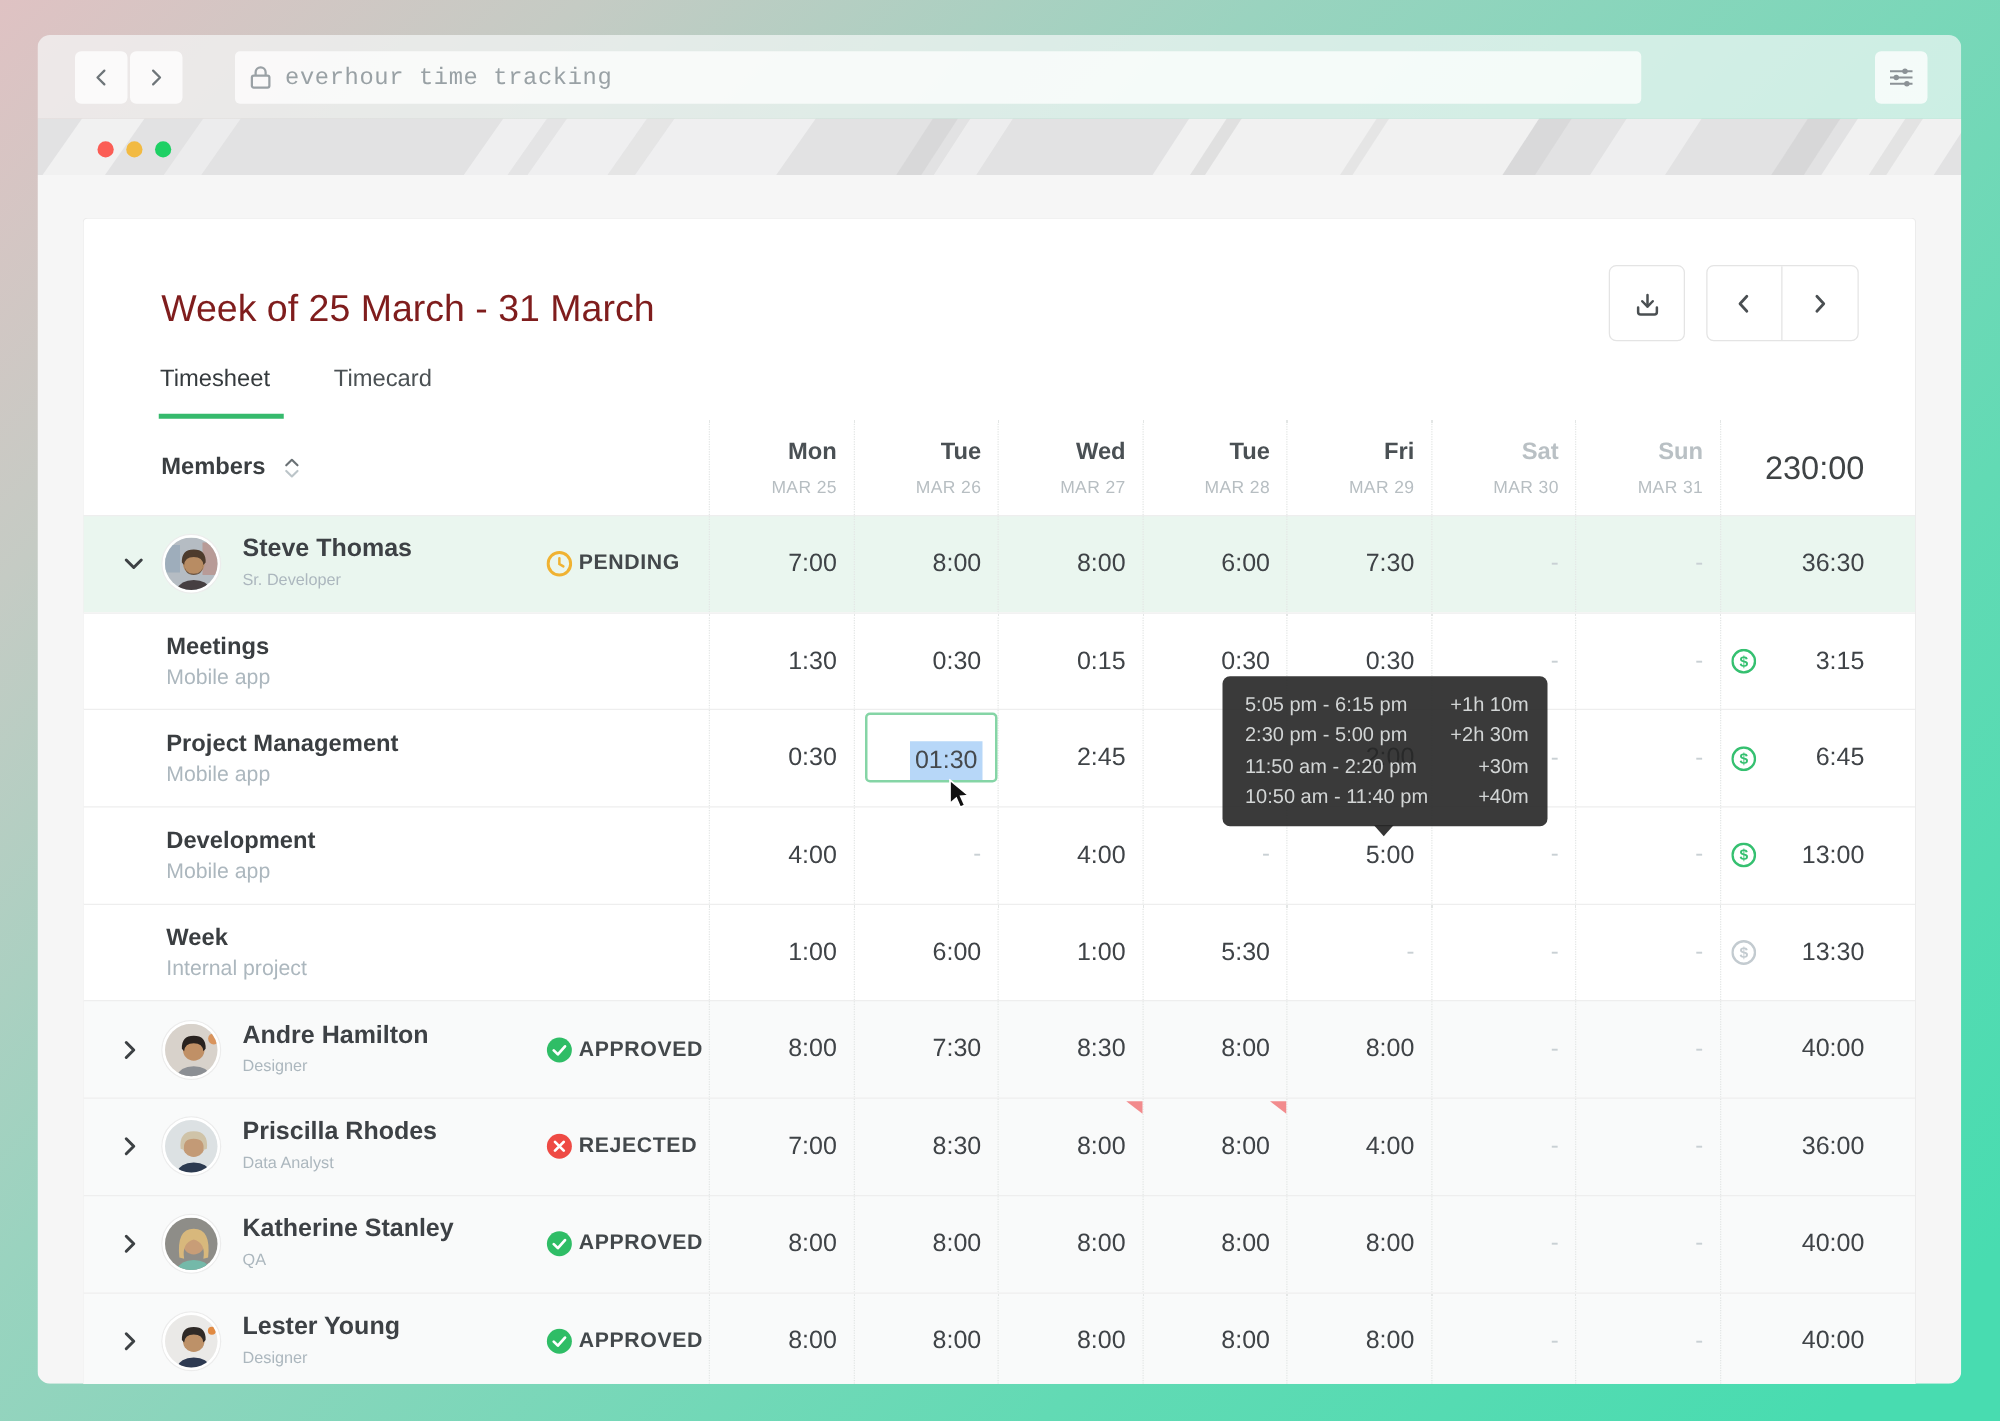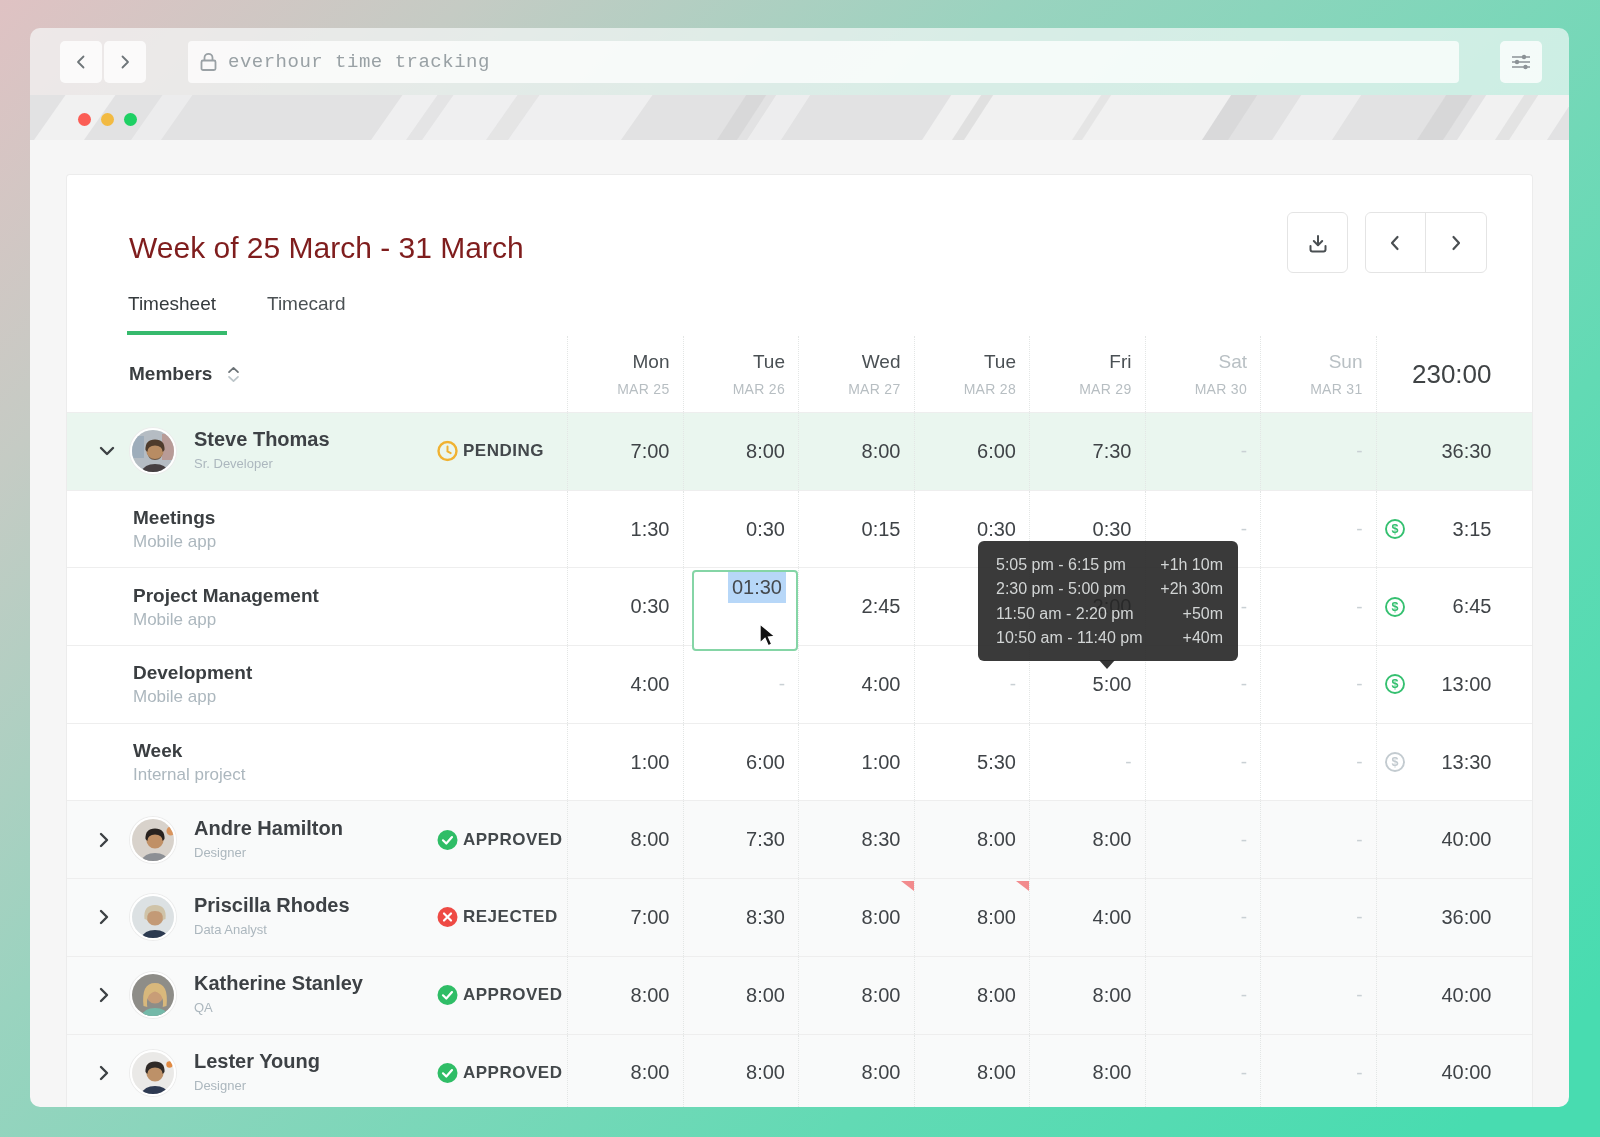--- a/index.html
+++ b/index.html
@@ -2,21 +2,21 @@
 <html><head>
 <meta charset="utf-8">
 <style>
 *{margin:0;padding:0;box-sizing:border-box}
 html,body{width:1600px;height:1137px;overflow:hidden}
 body{font-family:"Liberation Sans",sans-serif;background:linear-gradient(135deg,#dfc2c3 0%,#c5cbc4 17%,#9ad3bf 37%,#62dab4 72%,#48dcb0 95%)}
 .window{position:absolute;left:30px;top:28px;width:1539px;height:1079px;border-radius:10px;overflow:hidden}
 .topbar{position:relative;height:67px;background:rgba(246,249,249,.68)}
 .navbtn{position:absolute;top:13px;width:42px;height:42px;background:rgba(255,255,255,.78);border-radius:5px;display:flex;align-items:center;justify-content:center}
 .nb1{left:30px}.nb2{left:74px}
-.urlbar{position:absolute;left:158px;top:13px;width:1271px;height:42px;background:rgba(255,255,255,.74);border-radius:4px;display:flex;align-items:center;padding-left:10px}
+.urlbar{position:absolute;left:158px;top:13px;width:1125px;height:42px;background:rgba(255,255,255,.74);border-radius:4px;display:flex;align-items:center;padding-left:10px}
 .urltext{font-family:"Liberation Mono",monospace;font-size:19px;color:#99a1a5;margin-left:9px;letter-spacing:.5px}
 .setbtn{position:absolute;right:27px;top:13px;width:42px;height:42px;background:rgba(255,255,255,.78);border-radius:5px;display:flex;align-items:center;justify-content:center}
 .strip{position:relative;height:45px;background:#e2e2e3;overflow:hidden}
 .dot{position:absolute;top:18px;width:13px;height:13px;border-radius:50%}
 .streak{position:absolute;top:-10px;height:70px}
 .content{position:relative;height:967px;background:#f6f6f6}
 .card{position:absolute;left:36px;top:34px;width:1467px;height:934px;background:#fff;border:1px solid #ececec;border-bottom:none;border-radius:4px 4px 0 0}
 .title{position:absolute;left:62px;top:56px;font-size:30px;font-weight:400;color:#7f1d1d}
 .tab1{position:absolute;left:61px;top:118px;font-size:19px;font-weight:400;color:#353a3d}
 .tab2{position:absolute;left:200px;top:118px;font-size:19px;color:#4b5154}
@@ -27,21 +27,21 @@
 .pager .half{width:61px;height:100%;display:flex;align-items:center;justify-content:center}
 .pager .half:first-child{border-right:1px solid #e4e4e4}
 .tbl{position:absolute;left:0;top:161px;width:1465px}
 .tr{display:flex;height:77.7px;border-top:1px solid #eeeeee;position:relative;background:#fff}
 .thead{height:76px;border-top:none}
 .c{flex:none;display:flex;align-items:center}
 .mem{width:500px;position:relative}
 .d{width:115.5px;justify-content:flex-end;padding-right:13px;font-size:20px;color:#3f4347;border-left:1px dotted #e3e6e5}
 .t{width:157px;justify-content:flex-end;padding-right:41px;font-size:20px;color:#3f4347;border-left:1px dotted #e3e6e5;position:relative}
 .hd{flex-direction:column;justify-content:flex-start;align-items:flex-end;padding-top:15px}
-.hd .dn{font-size:19px;font-weight:400;color:#4a5054;line-height:21px}
+.hd .dn{font-size:19px;font-weight:700;color:#4a5054;line-height:21px}
 .hd .dt{font-size:14px;color:#b7bec2;margin-top:9px;letter-spacing:.3px}
 .hd.we .dn{color:#b9c0c4}
 .thead .t{font-size:26px;font-weight:400;color:#3f4345}
 .dash{color:#c9d0d4;font-size:19px}
 .green{background:#eaf6ef}
 .mrow{background:#f9fafa}
 .chev{position:absolute;left:32px;top:50%;transform:translateY(-50%)}
 .ava{position:absolute;left:63px;top:50%;transform:translateY(-50%);width:46px;height:46px;border-radius:50%;border:2px solid #fff;box-shadow:0 0 0 1px #ececec;overflow:hidden}
 .nm{position:absolute;left:127px;top:50%;transform:translateY(-50%)}
 .nm .n1{font-size:20px;font-weight:700;color:#3d4145;line-height:25px}
@@ -50,21 +50,21 @@
 .pn .n1{font-size:19px;font-weight:700;color:#3a3e41;line-height:25px}
 .pn .n2{font-size:17px;color:#acb7be;line-height:23px}
 .st{position:absolute;left:370px;top:50%;transform:translateY(-50%);display:flex;align-items:flex-start;font-size:17px;font-weight:700;color:#43484b;letter-spacing:.5px}
 .st svg{margin-right:5px}
 .mhdr{font-size:19px;font-weight:700;color:#3a3e41;padding-left:62px}
 .dol{position:absolute;left:8.5px;top:50%;transform:translateY(-50%);width:20px;height:20px}
 .ctri{position:absolute;top:2px;width:0;height:0;border-top:10px solid #f28b8d;border-left:13px solid transparent}
 .tooltip{position:absolute;left:911px;top:366px;width:260px;height:120px;background:rgba(38,38,38,.91);border-radius:6px;padding:12px 15px 10px 18px;z-index:5}
 .tooltip:after{content:"";position:absolute;left:121px;bottom:-8px;border-left:8px solid transparent;border-right:8px solid transparent;border-top:9px solid rgba(38,38,38,.93)}
 .ttr{display:flex;justify-content:space-between;font-size:16px;color:#d2d5d5;line-height:24.3px}
-.selcell{position:absolute;left:625px;top:395px;width:106px;height:81px;background:#fff;border:2px solid #85d5a6;border-radius:4px;display:flex;align-items:flex-start;justify-content:flex-end;padding-right:10px;z-index:4}
+.selcell{position:absolute;left:625px;top:395px;width:106px;height:56px;background:#fff;border:2px solid #85d5a6;border-radius:4px;display:flex;align-items:flex-end;justify-content:flex-end;padding-right:10px;z-index:4}
 .selcell span{background:#b7d7f8;color:#45494d;font-size:20px;padding:4px 4px}
 .cursor{position:absolute;left:689px;top:448px;z-index:6}
 </style>
 </head>
 <body>
 <div class="window">
   <div class="topbar">
     <div class="navbtn nb1">
         <svg width="16" height="16" viewBox="0 0 16 16">
           <path d="M10.5 2.5 L5 8 L10.5 13.5" stroke="#6e7579" stroke-width="1.8" fill="none" stroke-linecap="round" stroke-linejoin="round"></path>
@@ -420,21 +420,21 @@
         <div class="ttr">
             <span>5:05 pm - 6:15 pm</span>
             <span>+1h 10m</span>
           </div>
         <div class="ttr">
             <span>2:30 pm - 5:00 pm</span>
             <span>+2h 30m</span>
           </div>
         <div class="ttr">
             <span>11:50 am - 2:20 pm</span>
-            <span>+50m</span>
+            <span>+30m</span>
           </div>
         <div class="ttr">
             <span>10:50 am - 11:40 pm</span>
             <span>+40m</span>
           </div>
       </div>
     </div>
   </div>
 </div>
 

